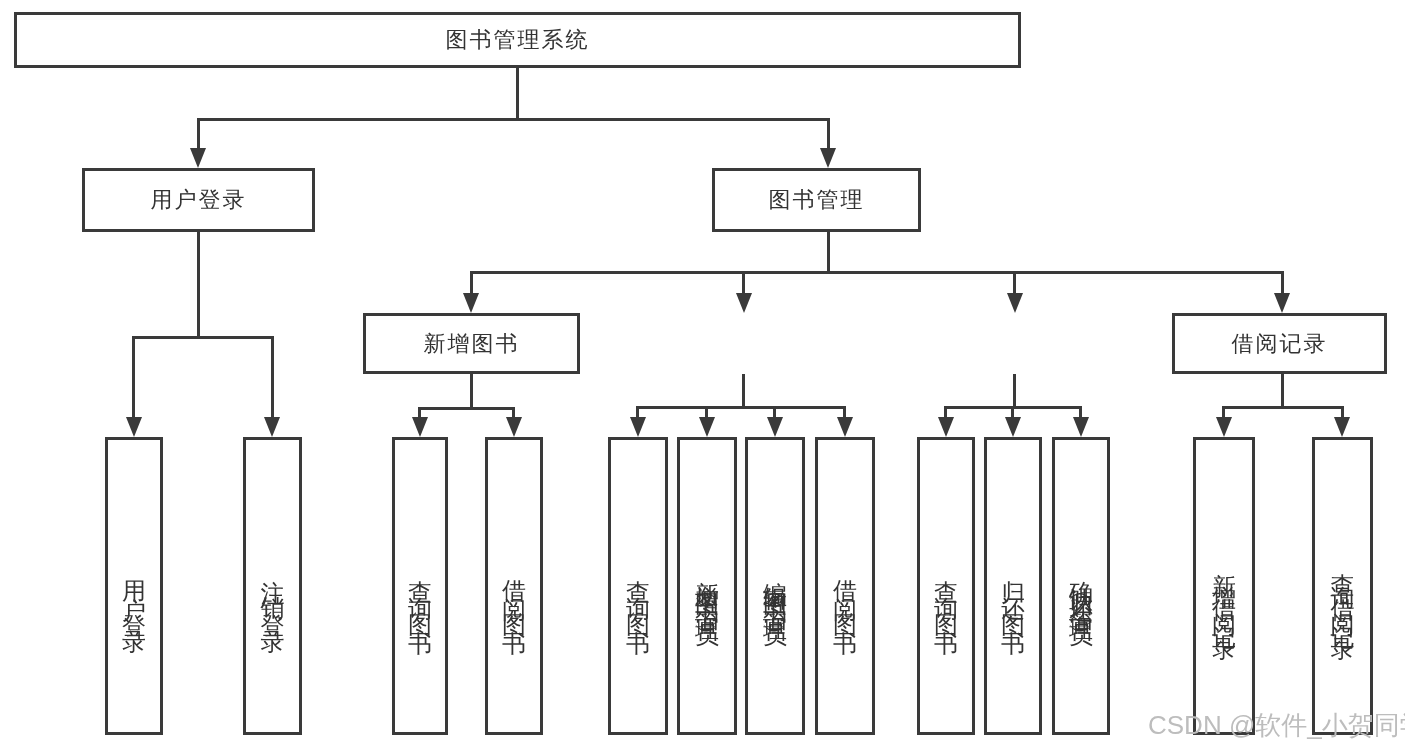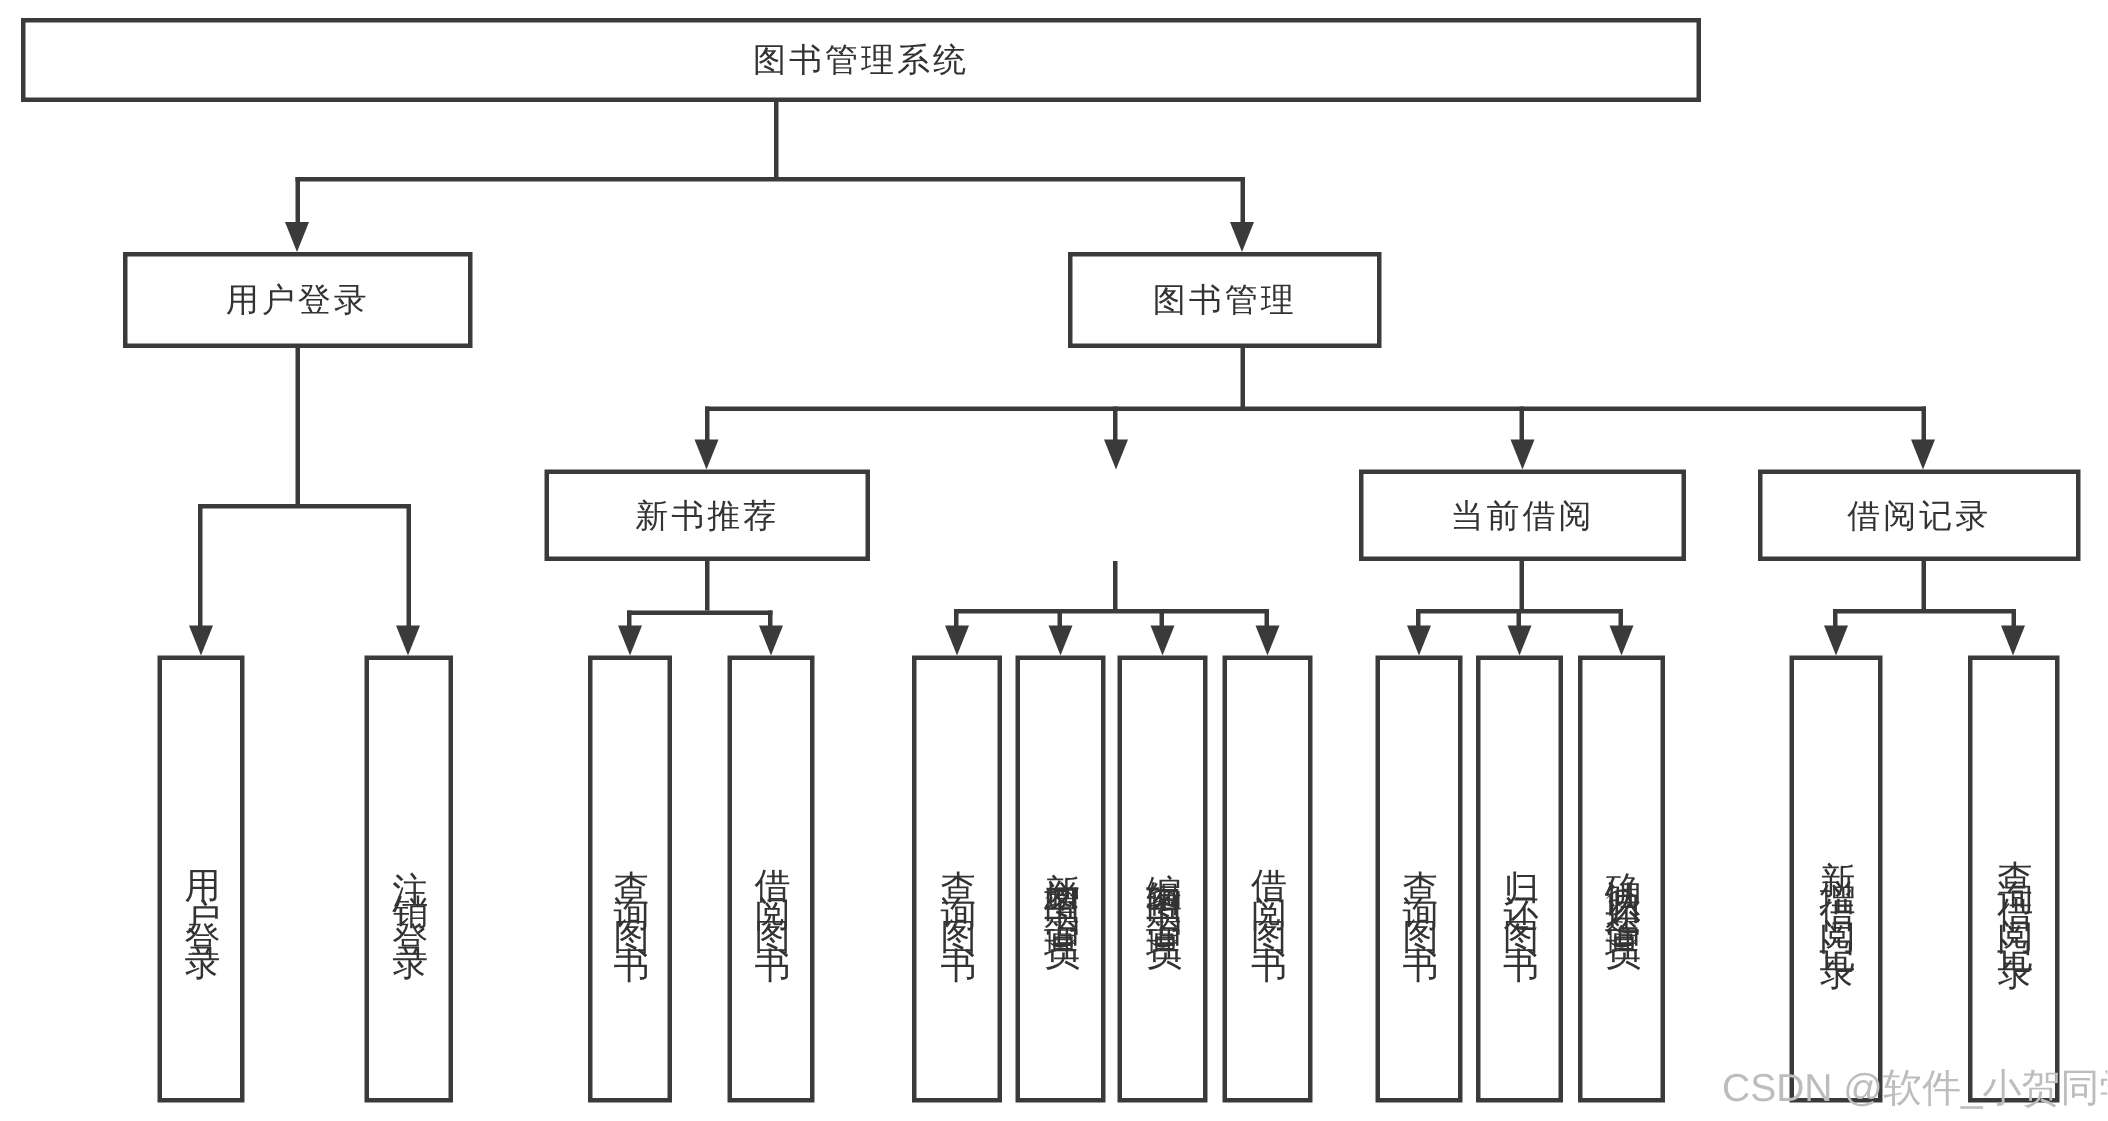--- a/index.html
+++ b/index.html
@@ -30,36 +30,33 @@
   .watermark{
     position:absolute;left:1148px;top:708px;z-index:5;
     font-size:26px;color:var(--watermark,#bdbdbd);white-space:nowrap;
   }
 </style>
 </head>
 <body>
 
 <div class="canvas">
 
-  <div class="box" style="left:14px;top:12px;width:1120px;height:56px">
+  <div class="box" style="left:14px;top:12px;width:1007px;height:56px">
     <span class="hlabel">图书管理系统</span>
   </div>
 
   <div class="box" style="left:82px;top:168px;width:233px;height:64px">
     <span class="hlabel">用户登录</span>
   </div>
   <div class="box" style="left:712px;top:168px;width:209px;height:64px">
     <span class="hlabel">图书管理</span>
   </div>
 
   <div class="box" style="left:363px;top:313px;width:217px;height:61px">
-    <span class="hlabel">新书推荐</span>
-  </div>
-  <div class="box" style="left:906px;top:313px;width:218px;height:61px">
-    <span class="hlabel">当前借阅</span>
+    <span class="hlabel">新增图书</span>
   </div>
   <div class="box" style="left:1172px;top:313px;width:215px;height:61px">
     <span class="hlabel">借阅记录</span>
   </div>
 
   <div class="box" style="left:105px;top:437px;width:58px;height:298px">
     <span class="vtext ls4">用户登录</span>
   </div>
   <div class="box" style="left:243px;top:437px;width:59px;height:298px">
     <span class="vtext ls4">注销登录</span>

